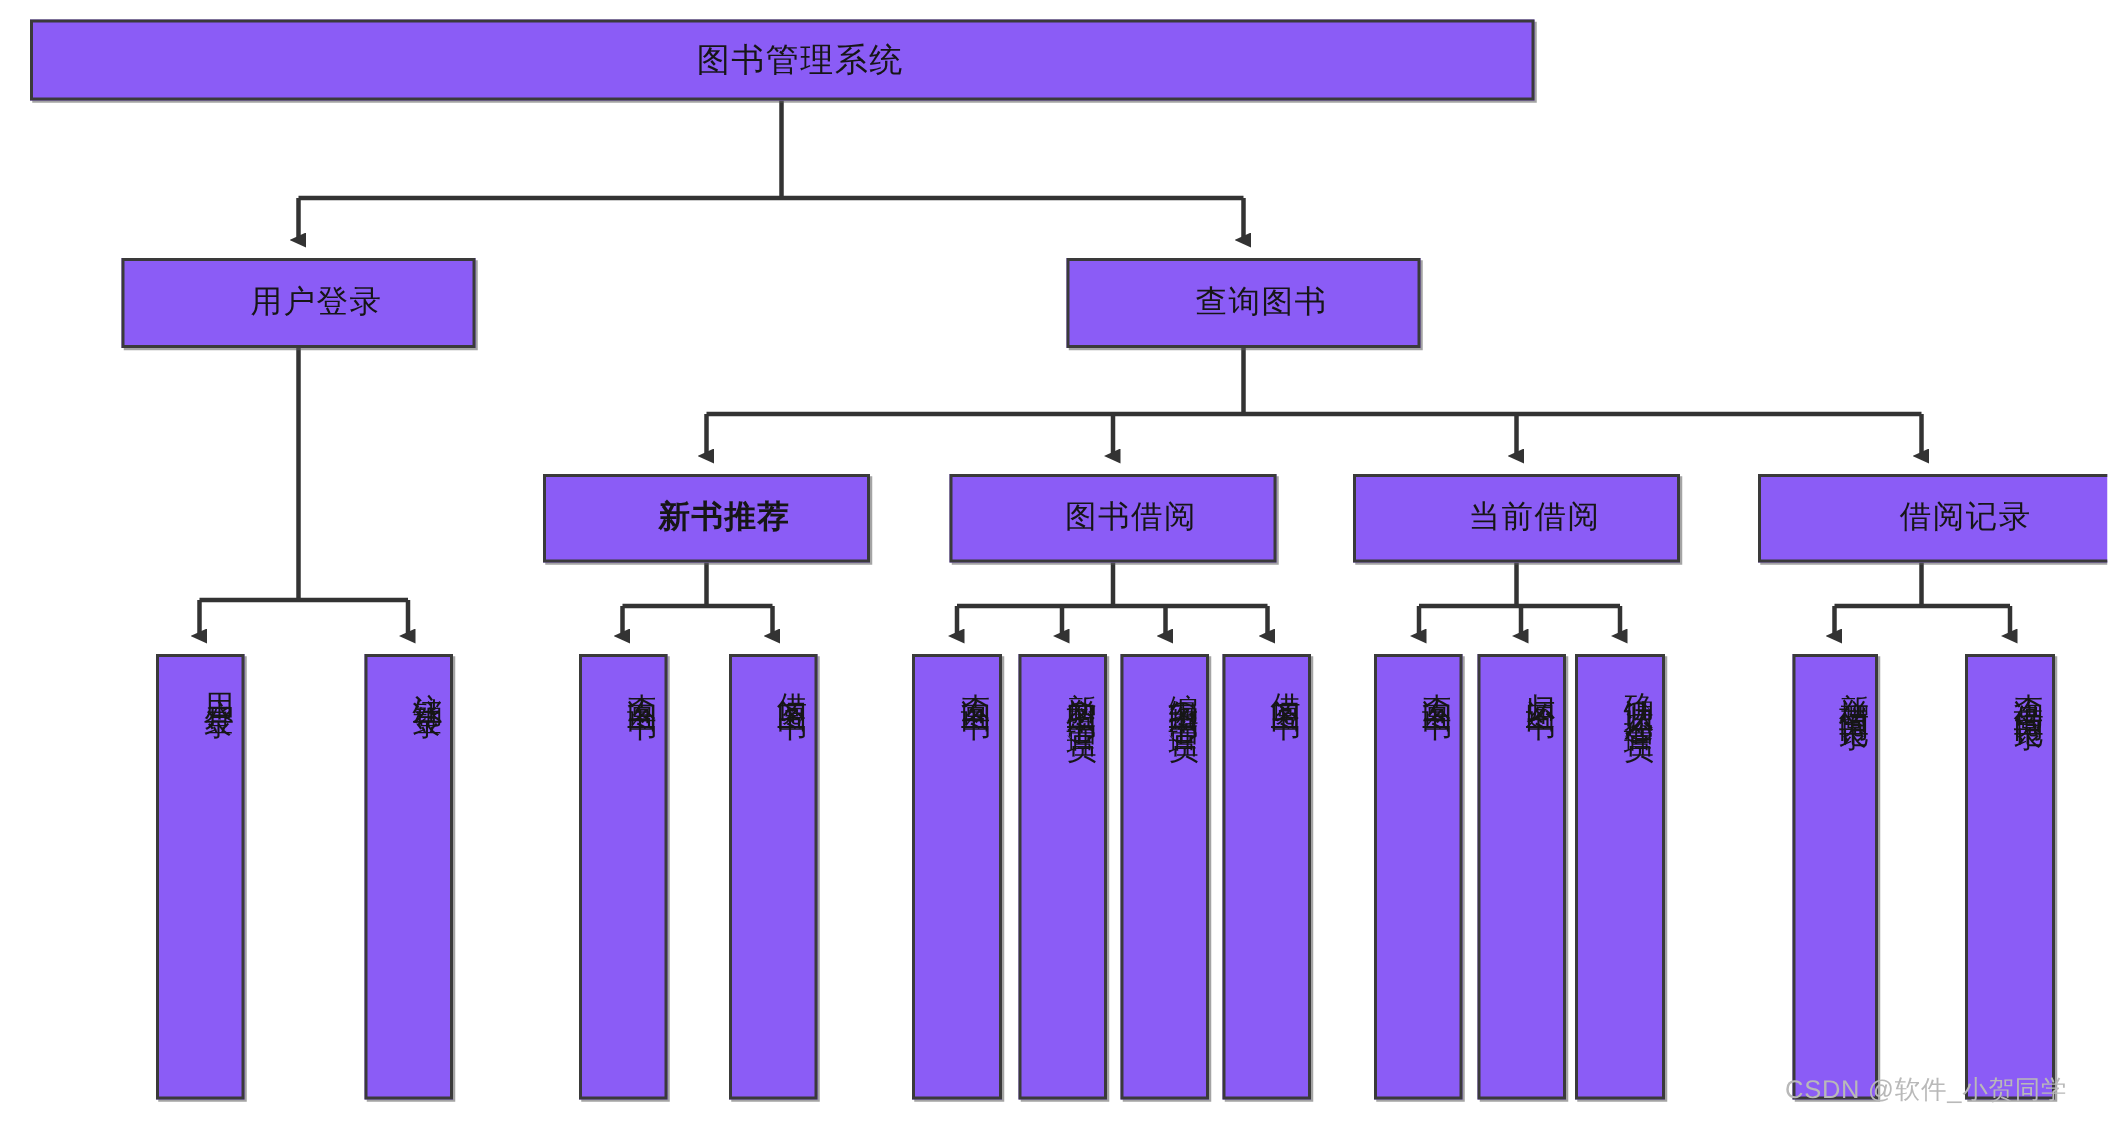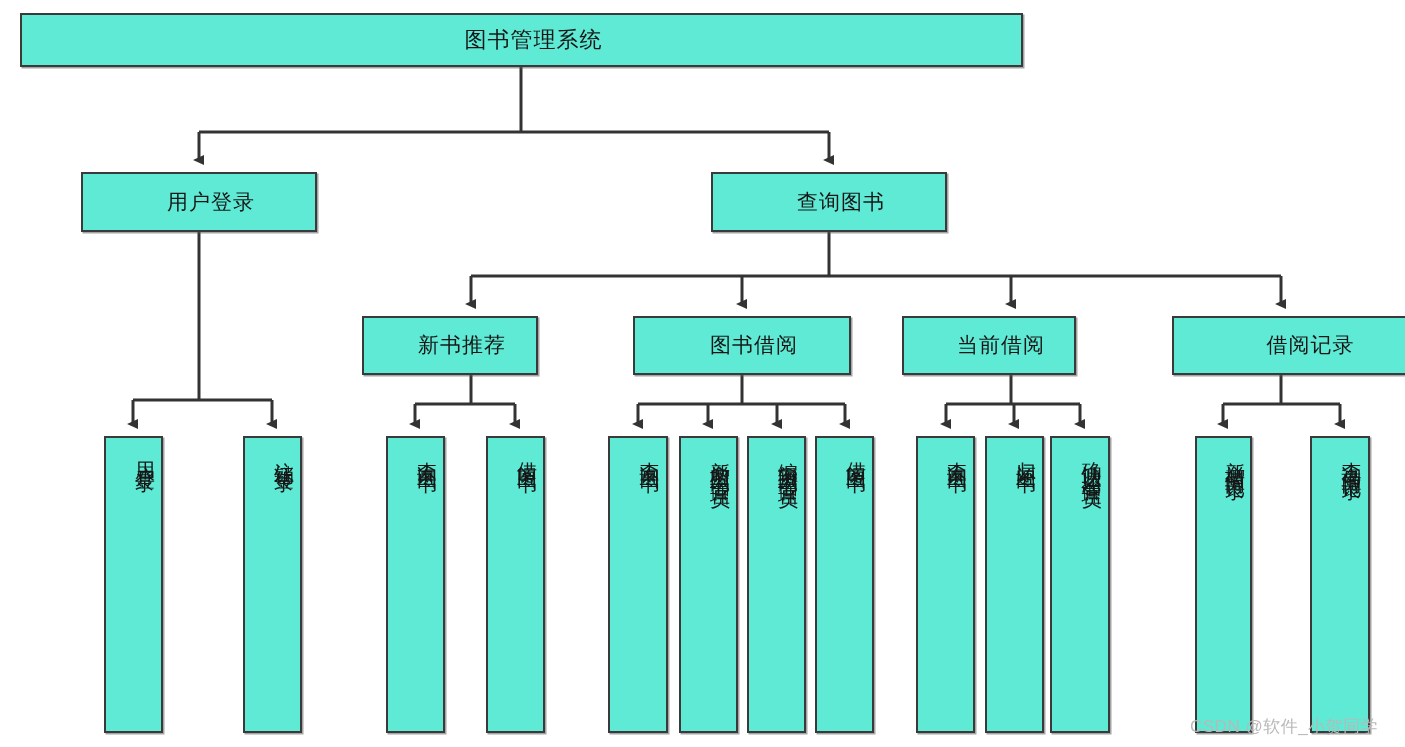--- a/index.html
+++ b/index.html
@@ -21,21 +21,21 @@
     position: absolute;
     left: 0;
     top: 0;
     width: 1405px;
     height: 747px;
     pointer-events: none;
   }
   .node {
     position: absolute;
     box-sizing: border-box;
-    background: #5eead4;
+    background: #8b5cf6;
     border: 2px solid #3a3a3a;
     box-shadow: 1.5px 1.5px 0 rgba(90,90,90,0.55);
     display: flex;
     align-items: center;
     justify-content: center;
     color: #1c1c1c;
     padding-left: 24px;
   }
   .node .label {
     font-size: 21px;
@@ -126,27 +126,27 @@
     <span class="label">图书管理系统</span>
   </div>
 
   <div class="node" style="left:81px; top:172px; width:236px; height:60px;">
     <span class="label">用户登录</span>
   </div>
   <div class="node" style="left:711px; top:172px; width:236px; height:60px;">
     <span class="label">查询图书</span>
   </div>
 
-  <div class="node" style="left:362px; top:316px; width:176px; height:59px;">
+  <div class="node" style="left:362px; top:316px; width:218px; height:59px;font-weight:bold;">
     <span class="label">新书推荐</span>
   </div>
   <div class="node" style="left:633px; top:316px; width:218px; height:59px;">
     <span class="label">图书借阅</span>
   </div>
-  <div class="node" style="left:902px; top:316px; width:174px; height:59px;">
+  <div class="node" style="left:902px; top:316px; width:218px; height:59px;">
     <span class="label">当前借阅</span>
   </div>
   <div class="node" style="left:1172px; top:316px; width:253px; height:59px;">
     <span class="label">借阅记录</span>
   </div>
 
   <div class="node vertical" style="left:104px; top:436px; width:59px; height:297px;">
     <span class="label">用户登录</span>
   </div>
   <div class="node vertical" style="left:243px; top:436px; width:59px; height:297px;">

